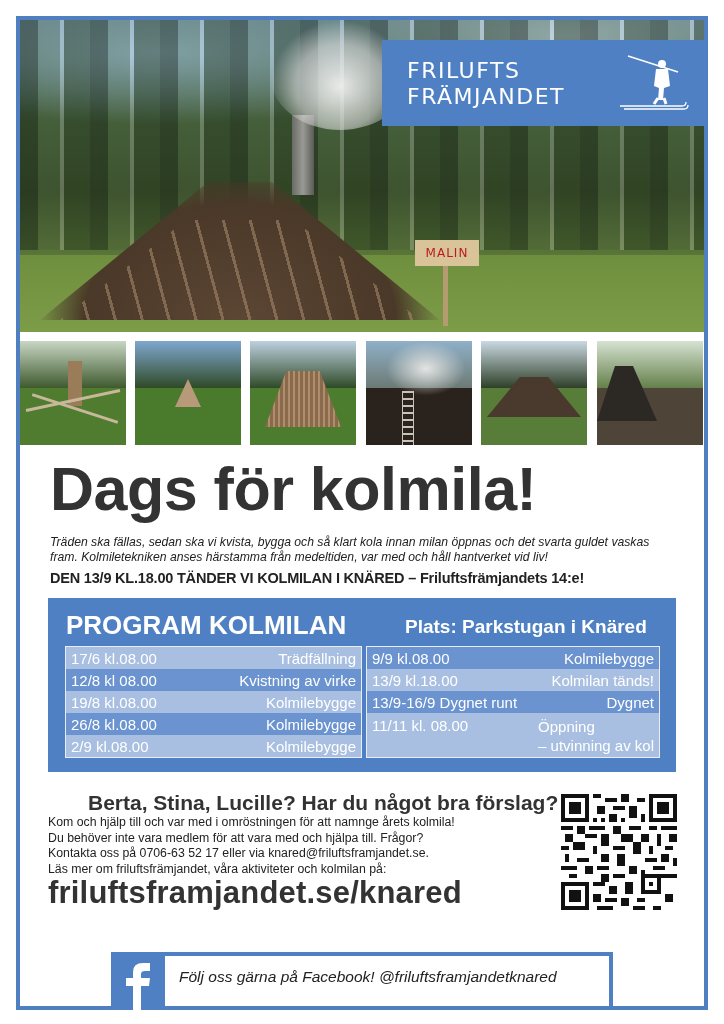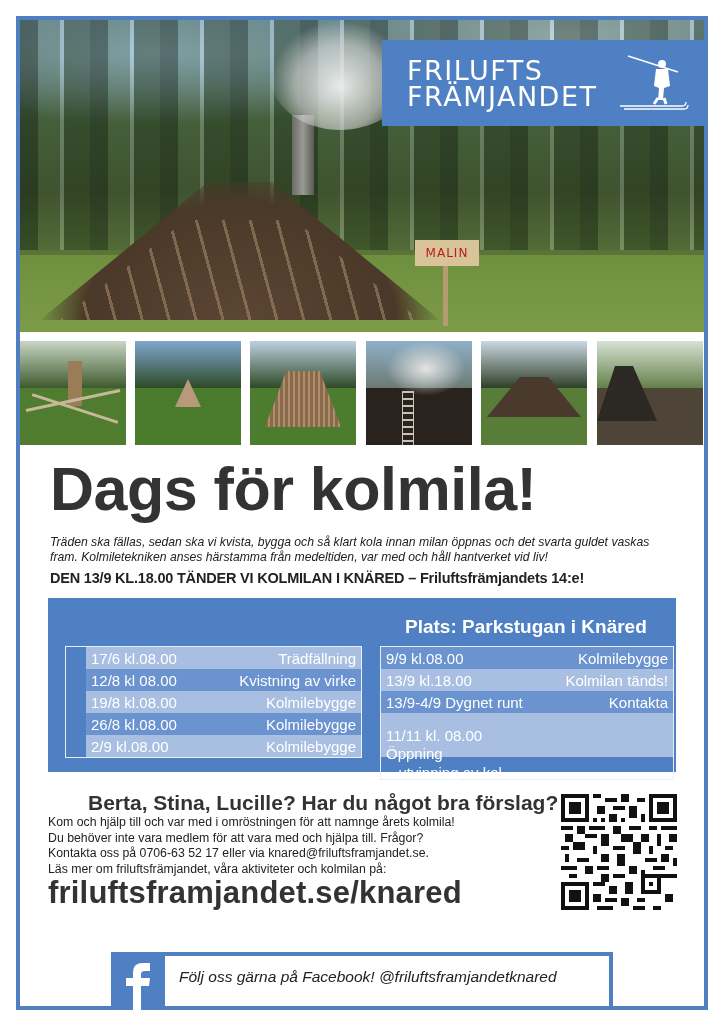--- a/index.html
+++ b/index.html
@@ -22,46 +22,46 @@
     background:repeating-linear-gradient(75deg, rgba(170,140,110,0.55) 0 3px, rgba(0,0,0,0) 3px 26px);
     clip-path:polygon(0% 100%, 35% 0%, 65% 0%, 100% 100%); }
   .hero .chimney { position:absolute; left:272px; top:95px; width:22px; height:80px; background:linear-gradient(90deg,#6a6a66,#9a9a94,#5a5a56); }
   .hero .smoke { position:absolute; left:250px; top:0px; width:140px; height:110px; border-radius:50%;
     background:radial-gradient(ellipse at 50% 60%, rgba(240,240,240,0.95) 0%, rgba(220,220,220,0.6) 45%, rgba(200,200,200,0) 70%); }
   .hero .sign { position:absolute; left:395px; top:220px; width:64px; height:26px; background:#d9c49a; color:#b91c1c;
     font-family:"DejaVu Sans", sans-serif; font-size:12px; letter-spacing:1px; display:flex; align-items:center; justify-content:center; }
   .hero .sign-post { position:absolute; left:423px; top:246px; width:5px; height:60px; background:#b59b70; }
 
   .logo { position:absolute; left:382px; top:40px; width:324px; height:86px; background:#4f80c3; }
-  .logo .text { position:absolute; left:25px; top:18px; color:#fff; font-size:27px; line-height:26px; letter-spacing:1.5px; font-family:"DejaVu Sans", sans-serif; }
+  .logo .text { position:absolute; left:25px; top:18px; color:#fff; font-size:22px; line-height:26px; letter-spacing:1.5px; font-family:"DejaVu Sans", sans-serif; }
   .logo svg { position:absolute; left:234px; top:12px; }
 
   
   .thumbs { position:absolute; left:20px; top:338px; width:684px; height:110px; }
   .thumb { position:absolute; top:3px; width:106px; height:104px; overflow:hidden; }
   .thumb .t-sky { position:absolute; left:0; top:0; width:100%; height:45%; }
   .thumb .t-ground { position:absolute; left:0; bottom:0; width:100%; height:55%; }
   .thumb .t-obj { position:absolute; }
 
   
   .title { position:absolute; left:50px; top:454px; font-size:61px; font-weight:bold; color:#333333; letter-spacing:-0.5px; white-space:nowrap; }
   .intro { position:absolute; left:50px; top:535px; width:630px; font-size:12.2px; line-height:15px; font-style:italic; color:#222; }
   .announce { position:absolute; left:50px; top:570px; font-size:14.5px; font-weight:bold; color:#222; white-space:nowrap; letter-spacing:-0.2px; }
 
   
   .program { position:absolute; left:48px; top:598px; width:628px; height:174px; background:#4f80c3; }
   .program .ph { position:absolute; left:18px; top:12px; color:#fff; font-weight:bold; font-size:26px; white-space:nowrap; }
   .program .place { position:absolute; left:349px; top:18px; color:#ffffff; font-weight:bold; font-size:19px; white-space:nowrap;margin-left:8px; }
   .tbl { position:absolute; top:48px; border:1px solid #e8eef8; box-sizing:border-box; }
-  .tbl.left { left:17px; width:297px; height:112px;padding-left:20px; }
-  .tbl.right { left:332px; width:294px; height:134px; }
+  .tbl.left { left:17px; width:297px; height:112px; }
+  .tbl.right { left:318px; width:294px; height:112px; }
   .row { display:flex; justify-content:space-between; align-items:center; height:22px; padding:0 5px; font-size:15px; color:#fff; box-sizing:border-box; white-space:nowrap; }
   .row.light { background:#a9bfe2; }
   .row.dark { background:#6a93cf; }
-  .row.tall { height:44px; align-items:flex-start; padding-top:14px;flex-direction:column; }
+  .row.tall { height:44px; align-items:flex-start; padding-top:4px; }
   .row.tall .act { line-height:19px; }
 
   
   .q-title { position:absolute; left:48px; top:791px; font-size:21px; font-weight:bold; color:#333; white-space:nowrap;margin-left:40px; }
   .q-body { position:absolute; left:48px; top:815px; font-size:12.3px; line-height:15.5px; color:#222; white-space:nowrap; }
   .url { position:absolute; left:48px; top:875px; font-size:31px; font-weight:bold; color:#333; white-space:nowrap; letter-spacing:0.2px; }
   .qr { position:absolute; left:561px; top:794px; width:116px; height:116px; }
 
   .fb { position:absolute; left:111px; top:952px; width:502px; height:54px; border:4px solid #4f80c3; border-bottom:none; box-sizing:border-box; background:#fff;padding-left:29px; }
   .fb .fb-icon { position:absolute; left:-4px; top:-4px; width:54px; height:58px; background:#4f80c3; }
@@ -135,20 +135,21 @@
     <div class="t-ground" style="background:#4f4438"></div>
     <div class="t-obj" style="left:0px;top:25px;width:60px;height:55px;background:#2c2824;clip-path:polygon(30% 0,60% 0,100% 100%,0 100%)"></div>
   </div>
 </div>
 
 <div class="title">Dags för kolmila!</div>
 <div class="intro">Träden ska fällas, sedan ska vi kvista, bygga och så klart kola innan milan öppnas och det svarta guldet vaskas fram. Kolmiletekniken anses härstamma från medeltiden, var med och håll hantverket vid liv!</div>
 <div class="announce">DEN 13/9 KL.18.00 TÄNDER VI KOLMILAN I KNÄRED – Friluftsfrämjandets 14:e!</div>
 
 <div class="program">
+  <div class="ph">PROGRAM KOLMILAN</div>
   <div class="place">Plats: Parkstugan i Knäred</div>
   <div class="tbl left">
     <div class="row light">
         <span>17/6 kl.08.00</span>
         <span>Trädfällning</span>
       </div>
     <div class="row dark">
         <span>12/8 kl 08.00</span>
         <span>Kvistning av virke</span>
       </div>
@@ -168,22 +169,22 @@
   <div class="tbl right">
     <div class="row dark">
         <span>9/9 kl.08.00</span>
         <span>Kolmilebygge</span>
       </div>
     <div class="row light">
         <span>13/9 kl.18.00</span>
         <span>Kolmilan tänds!</span>
       </div>
     <div class="row dark">
-        <span>13/9-4/9 Dygnet runt</span>
-        <span>Kontakta</span>
+        <span>13/9-16/9 Dygnet runt</span>
+        <span>Dygnet</span>
       </div>
     <div class="row light tall">
         <span>11/11 kl. 08.00</span>
         <span class="act"><span>Öppning</span><br><span>–  utvinning av kol</span></span>
       </div>
   </div>
 </div>
 
 <div class="q-title">Berta, Stina, Lucille? Har du något bra förslag?</div>
 <div class="q-body">

